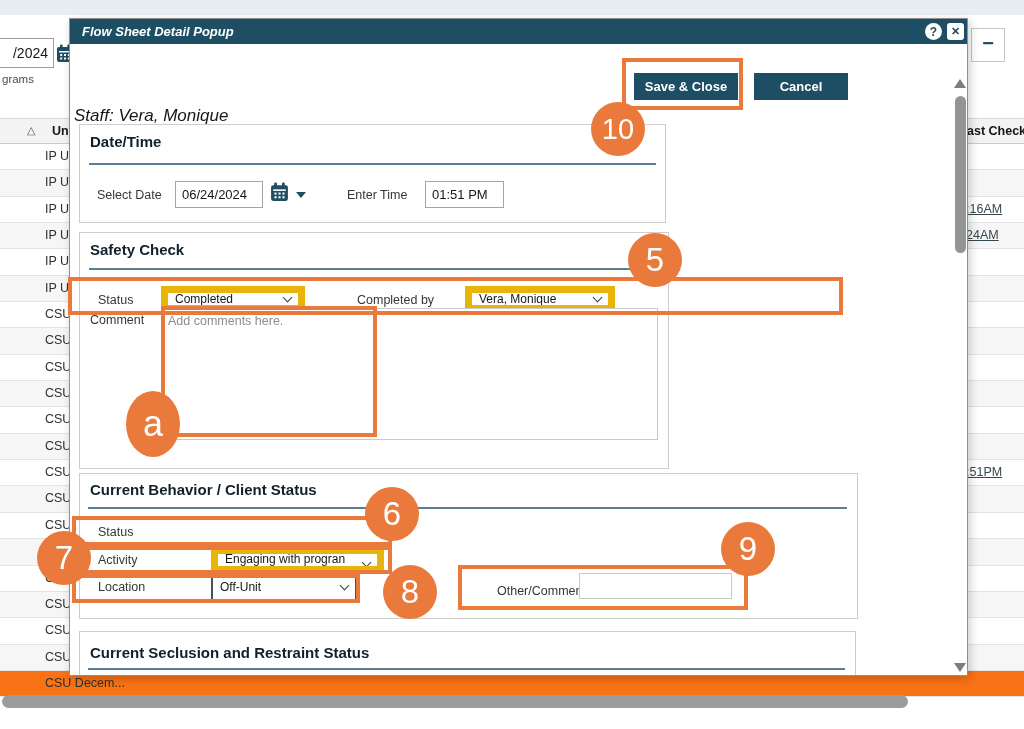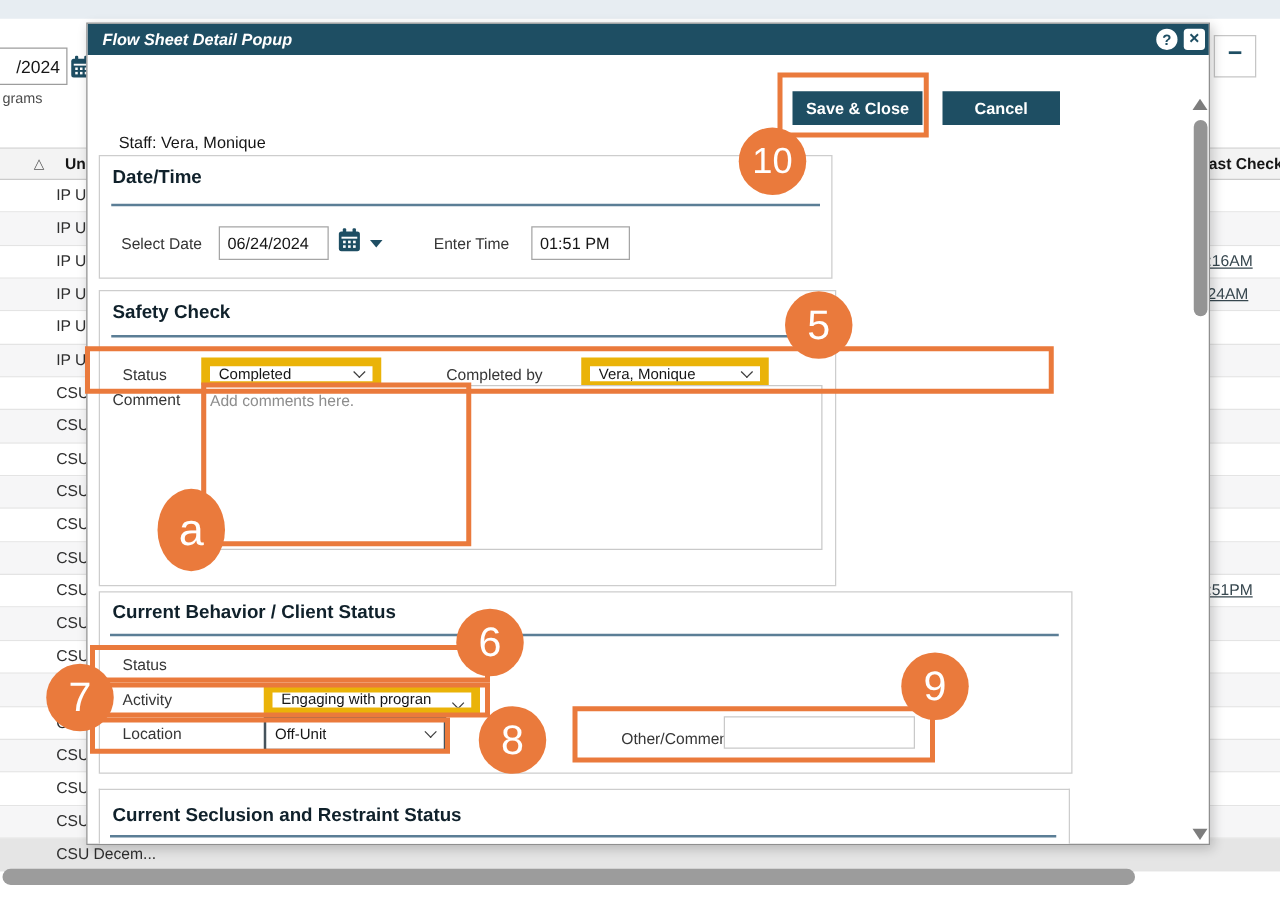--- a/index.html
+++ b/index.html
@@ -23,21 +23,21 @@
     left:0; top:118px; width:1024px; height:26px; background:#f3f3f3;
     border-top:1px solid #d8d8d8; border-bottom:1px solid #cbcbcb; font-size:12.5px;
   }
   .thead .sort { position:absolute; left:27px; top:5px; font-size:11px; color:#555; }
   .thead .colunit { position:absolute; left:52px; top:5px; font-weight:bold; }
   .thead .collc { position:absolute; left:967px; top:5px; font-weight:bold; white-space:nowrap; }
   #rows { position:absolute; left:0; top:144px; width:1024px; }
   .trow { position:relative; width:1024px; height:26.35px; background:#fff;
           border-bottom:1px solid #e4e4e4; font-size:12.5px; color:#2f2f2f; }
   .trow.alt { background:#f6f6f7; }
-  .trow.last { background:#e5e5e5; }
+  .trow.last { background:#f97316; }
   .trow .unit { position:absolute; left:45px; top:5px; white-space:nowrap; }
   .trow .tlink { position:absolute; left:966px; top:5px; color:#37474f;
                  text-decoration:underline; white-space:nowrap; cursor:pointer; }
   .hthumb { left:2px; top:695px; width:906px; height:13px; background:#9c9c9c; border-radius:7px; }
   .minbtn {
     left:971px; top:28px; width:34px; height:34px; background:#fff; border:1px solid #c6c6c6;
     color:#1e4e63; font-size:20px; font-weight:bold; display:flex; align-items:center;
     justify-content:center; cursor:pointer; padding-bottom:3px;
   }
 
@@ -55,21 +55,21 @@
     position:absolute; top:4px; width:17px; height:17px; background:#fff; color:#1e4e63;
     font-weight:bold; font-size:12px; display:flex; align-items:center; justify-content:center;
     cursor:pointer; line-height:1;
   }
   .ic-help { left:855px; border-radius:50%; }
   .ic-close { left:877px; border-radius:3px; font-size:11px; }
   .btn { background:#1e4e63; color:#fff; font-size:13px; font-weight:bold;
          display:flex; align-items:center; justify-content:center; cursor:pointer; border:none; }
   .btn-save { left:564px; top:54px; width:104px; height:27px; }
   .btn-cancel { left:684px; top:54px; width:94px; height:27px; }
-  .staff { left:25px; top:87px; font-size:13px; color:#161616; }
+  .staff { left:4px; top:87px; font-size:17px; color:#161616;font-style:italic; }
 
   .sec { position:absolute; background:#fff; border:1px solid #cdcdcd; }
   .sec-dt { left:9px;  top:105px; width:587px; height:99px; }
   .sec-sa { left:9px;  top:213px; width:590px; height:237px; }
   .sec-be { left:9px;  top:454px; width:779px; height:146px; }
   .sec-se { left:9px;  top:612px; width:777px; height:60px; border-bottom:none; }
   .sect { position:absolute; left:10px; font-size:15px; font-weight:bold; color:#10212b; white-space:nowrap; }
   .secline { position:absolute; height:2px; background:#5b7e96; }
   .flabel { position:absolute; font-size:12.5px; color:#363636; white-space:nowrap; }
   .finput { position:absolute; border:1px solid #a5a5a5; font-size:13px; color:#161616;

